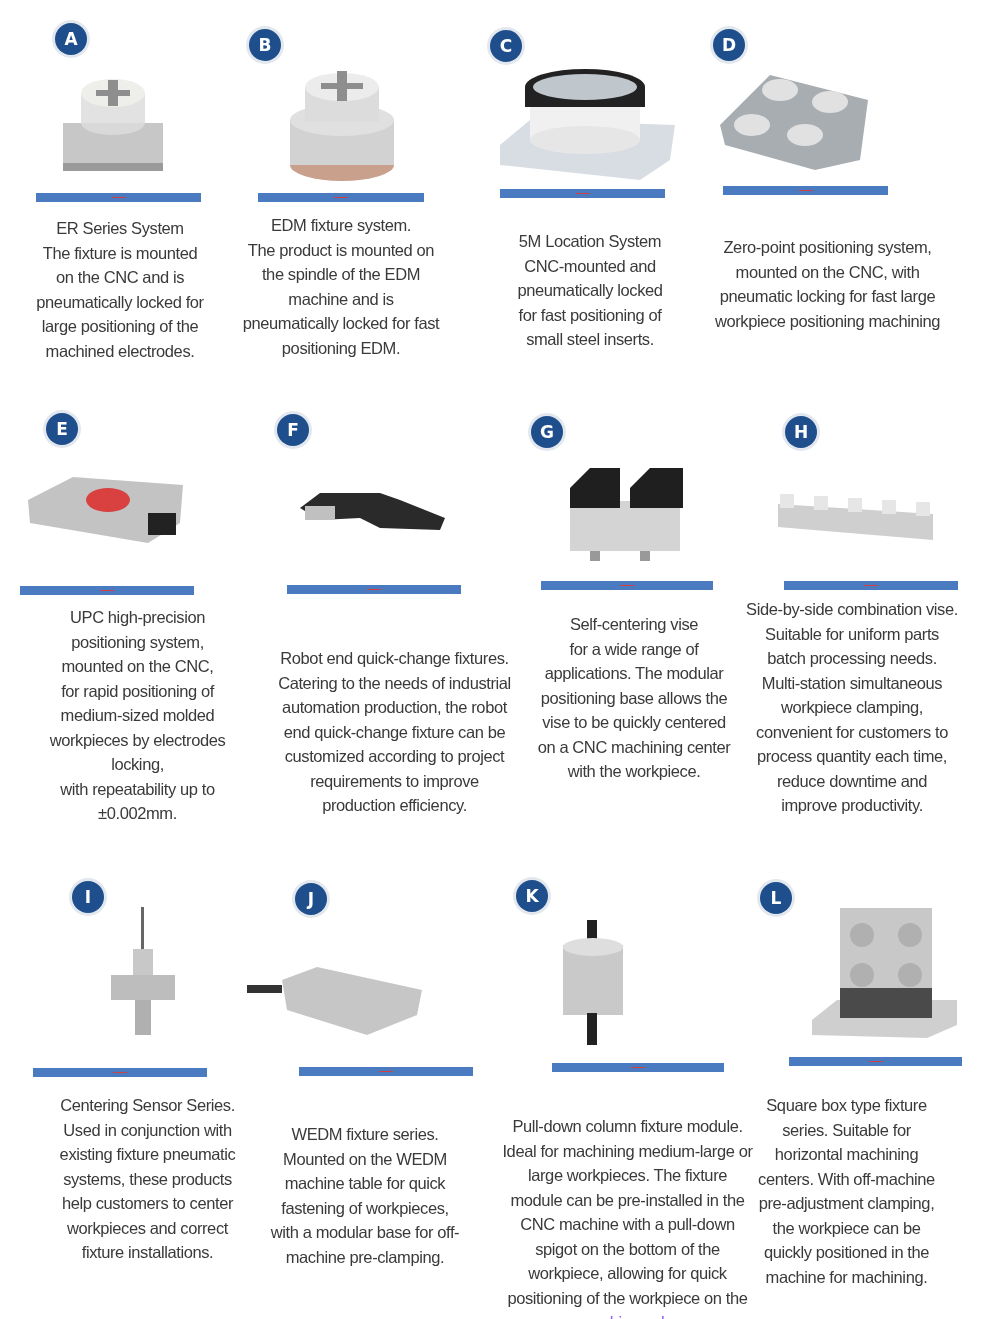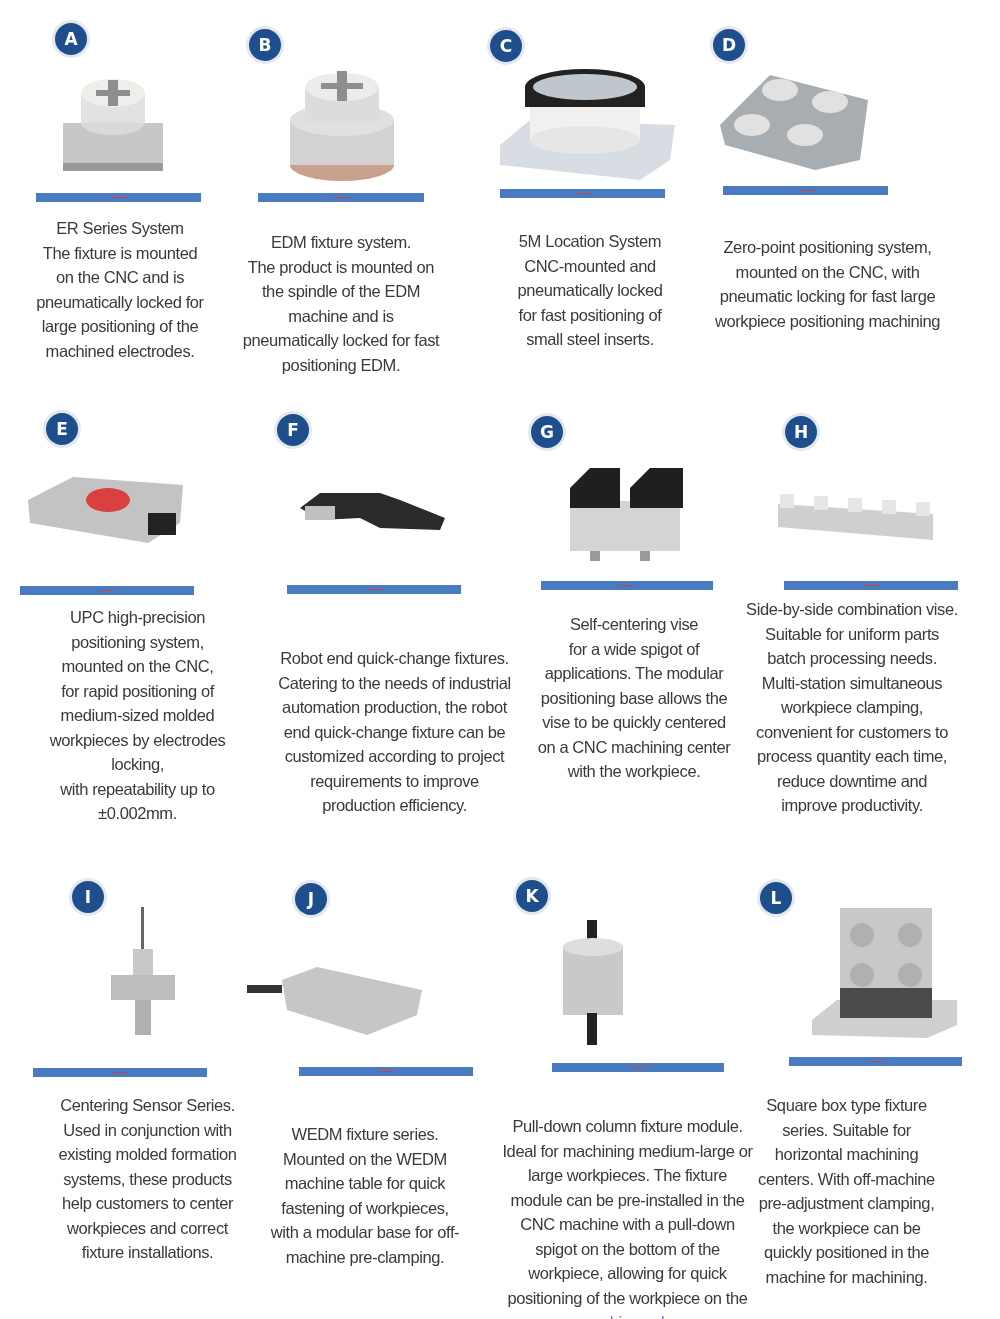--- a/index.html
+++ b/index.html
@@ -45,21 +45,21 @@
   <svg class="img" style="left:285px;top:65px" width="115" height="120">
     <ellipse cx="57" cy="100" rx="52" ry="16" fill="#c9a08c"></ellipse>
       <rect x="5" y="55" width="104" height="45" fill="#d2d2d2"></rect>
     <ellipse cx="57" cy="55" rx="52" ry="16" fill="#e0e0e0"></ellipse>
       <rect x="20" y="22" width="74" height="35" fill="#dcdcdc"></rect>
     <ellipse cx="57" cy="22" rx="37" ry="14" fill="#ececec"></ellipse>
       <rect x="52" y="6" width="10" height="30" fill="#8e8e8e"></rect>
       <rect x="36" y="18" width="42" height="6" fill="#8e8e8e"></rect>
   </svg>
   <div class="bar" style="left:258px;top:193px;width:166px"></div>
-  <div class="desc" style="left:230px;top:230px;width:222px">EDM fixture system.
+  <div class="desc" style="left:230px;top:213px;width:222px">EDM fixture system.
 The product is mounted on
 the spindle of the EDM
 machine and is
 pneumatically locked for fast
 positioning EDM.</div>
 </div>
 
 <div class="card">
   <div class="badge" style="left:490px;top:30px">C</div>
   <svg class="img" style="left:500px;top:65px" width="175" height="120">
@@ -133,21 +133,21 @@
   <div class="badge" style="left:531px;top:416px">G</div>
   <svg class="img" style="left:565px;top:463px" width="125" height="102">
     <rect x="5" y="38" width="110" height="50" fill="#d4d4d4"></rect>
     <polygon points="5,25 25,5 55,5 55,45 5,45" fill="#1f1f1f"></polygon>
       <polygon points="65,25 85,5 118,5 118,45 65,45" fill="#1f1f1f"></polygon>
     <rect x="25" y="88" width="10" height="10" fill="#999"></rect>
       <rect x="75" y="88" width="10" height="10" fill="#999"></rect>
   </svg>
   <div class="bar" style="left:541px;top:581px;width:172px"></div>
   <div class="desc" style="left:525px;top:612px;width:218px">Self-centering vise
-for a wide spigot of
+for a wide range of
 applications. The modular
 positioning base allows the
 vise to be quickly centered
 on a CNC machining center
 with the workpiece.</div>
 </div>
 
 <div class="card">
   <div class="badge" style="left:785px;top:416px">H</div>
   <svg class="img" style="left:778px;top:492px" width="158" height="50">
@@ -174,21 +174,21 @@
   <div class="badge" style="left:72px;top:881px">I</div>
   <svg class="img" style="left:108px;top:907px" width="70" height="130">
     <rect x="33" y="0" width="3" height="45" fill="#666"></rect>
       <rect x="25" y="42" width="20" height="28" fill="#c8c8c8"></rect>
     <rect x="3" y="68" width="64" height="25" fill="#bdbdbd"></rect>
       <rect x="27" y="93" width="16" height="35" fill="#b0b0b0"></rect>
   </svg>
   <div class="bar" style="left:33px;top:1068px;width:174px"></div>
   <div class="desc" style="left:45px;top:1093px;width:205px">Centering Sensor Series.
 Used in conjunction with
-existing molded formation
+existing fixture pneumatic
 systems, these products
 help customers to center
 workpieces and correct
 fixture installations.</div>
 </div>
 
 <div class="card">
   <div class="badge" style="left:295px;top:883px">J</div>
   <svg class="img" style="left:247px;top:965px" width="178" height="75">
     <polygon points="35,15 70,2 175,25 170,50 120,70 40,45" fill="#c6c6c6"></polygon>

